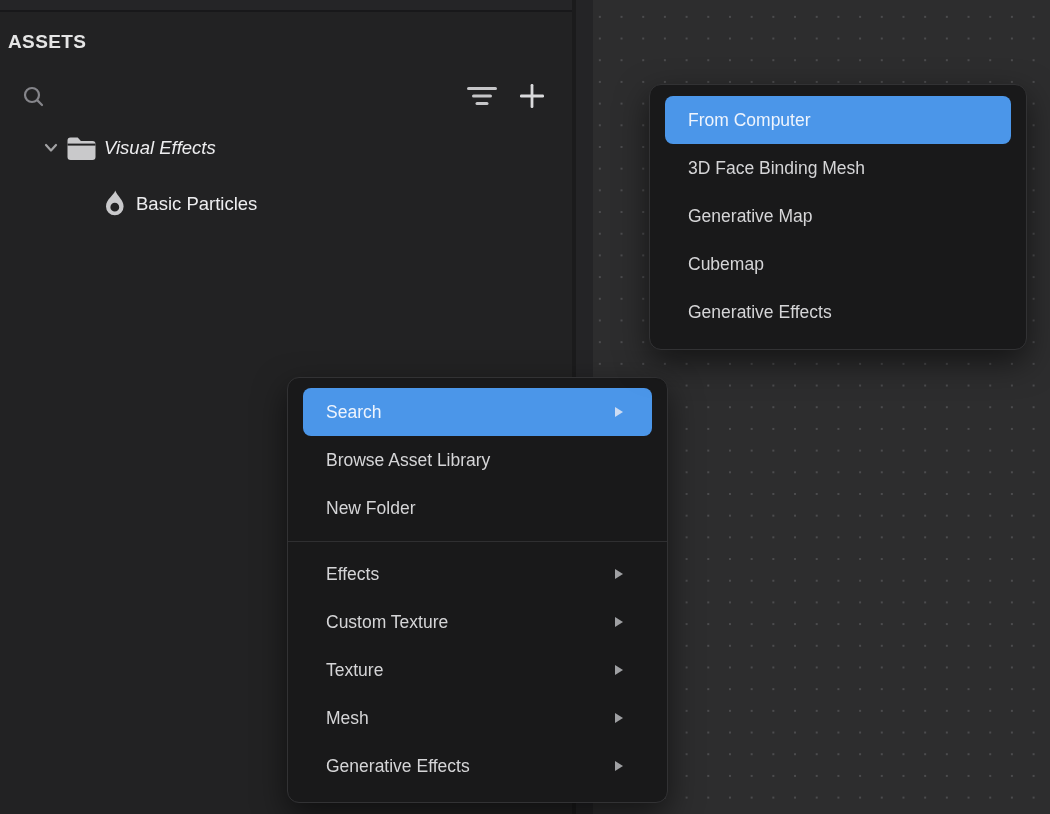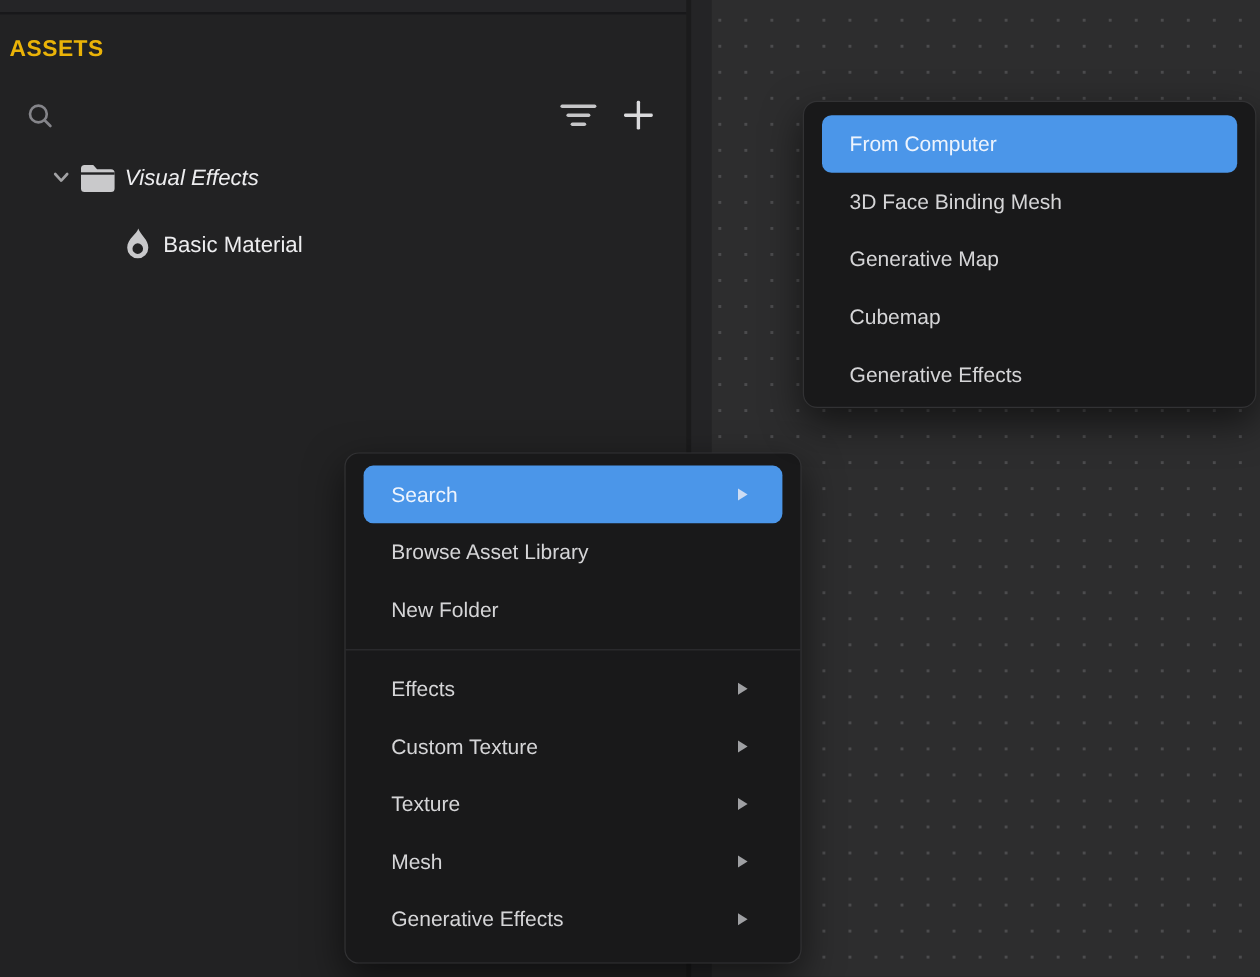--- a/index.html
+++ b/index.html
@@ -7,21 +7,21 @@
     position:relative;
     width:1050px;height:814px;
     background:#222223;
     font-family:"Liberation Sans",sans-serif;
     overflow:hidden;
     -webkit-font-smoothing:antialiased;
   }
   
   .left-panel{position:absolute;left:0;top:0;width:572px;height:814px;background:#222223;}
   .top-strip{position:absolute;left:0;top:0;width:100%;height:10px;background:#252527;border-bottom:2px solid #18181a;}
-  .assets-title{position:absolute;left:8px;top:31px;font-size:19px;font-weight:bold;color:#eab308;letter-spacing:.4px;}
+  .assets-title{position:absolute;left:8px;top:31px;font-size:19px;font-weight:bold;color:#e5e5e5;letter-spacing:.4px;}
   .search-row{position:absolute;left:0;top:80px;width:100%;height:34px;}
   .search-icon{position:absolute;left:22px;top:5px;}
   .search-input{
     position:absolute;left:58px;top:0;width:280px;height:34px;
     background:transparent;border:none;outline:none;
     font-family:"Liberation Sans",sans-serif;font-size:19px;color:#e8e8ea;
   }
   .search-input::placeholder{color:#9e9ea0;opacity:1;}
   .icon-btn{position:absolute;top:0;height:34px;display:flex;align-items:center;justify-content:center;
     background:transparent;border:none;padding:0;cursor:pointer;}
@@ -47,21 +47,21 @@
     background-position:-4px 6px;
   }
   
   .menu{
     position:absolute;background:#19191a;
     border:1px solid #323234;border-radius:12px;
     box-shadow:0 12px 32px rgba(0,0,0,.55);
     box-sizing:border-box;
   }
   .context-menu{left:287px;top:377px;width:381px;padding:10px 0 12px;}
-  .import-submenu{left:669px;top:84px;width:378px;padding:11px 0 3px;}
+  .import-submenu{left:649px;top:84px;width:378px;padding:11px 0 13px;}
   .menu-item{
     position:relative;height:48px;display:flex;align-items:center;
     font-size:17.5px;color:#d5d5d7;padding-left:38px;cursor:default;white-space:nowrap;
   }
   .menu-item.highlighted{
     background:var(--hl,#4b96e9);border-radius:8px;margin:0 15px;
     padding-left:23px;color:#eef4fd;
   }
   .menu-arrow{
     position:absolute;right:44px;top:50%;transform:translateY(-50%);
@@ -120,21 +120,21 @@
     <span class="label">Visual Effects</span>
   </div>
 
   <div class="tree-row row-effect">
     <span class="flame-ic">
       <svg width="27" height="30" viewBox="0 0 27 30">
         <path fill="#c9c9cb" fill-rule="evenodd" d="M14.2 1.5 C13.4 6 5 10 5 17.5 a8.8 8.8 0 0 0 17.6 0 C22.6 10.5 16.4 7.5 14.2 1.5 Z
              M13.8 22.6 a4.4 4.4 0 1 1 0.001 -8.8 a4.4 4.4 0 0 1 -0.001 8.8 Z"></path>
       </svg>
     </span>
-    <span class="label">Basic Material</span>
+    <span class="label">Basic Particles</span>
   </div>
 </div>
 
 <div class="divider"></div>
 <div class="edge-strip"></div>
 <div class="canvas"></div>
 
 <div class="menu context-menu">
   <div class="menu-item highlighted">
     <span>Search</span>

